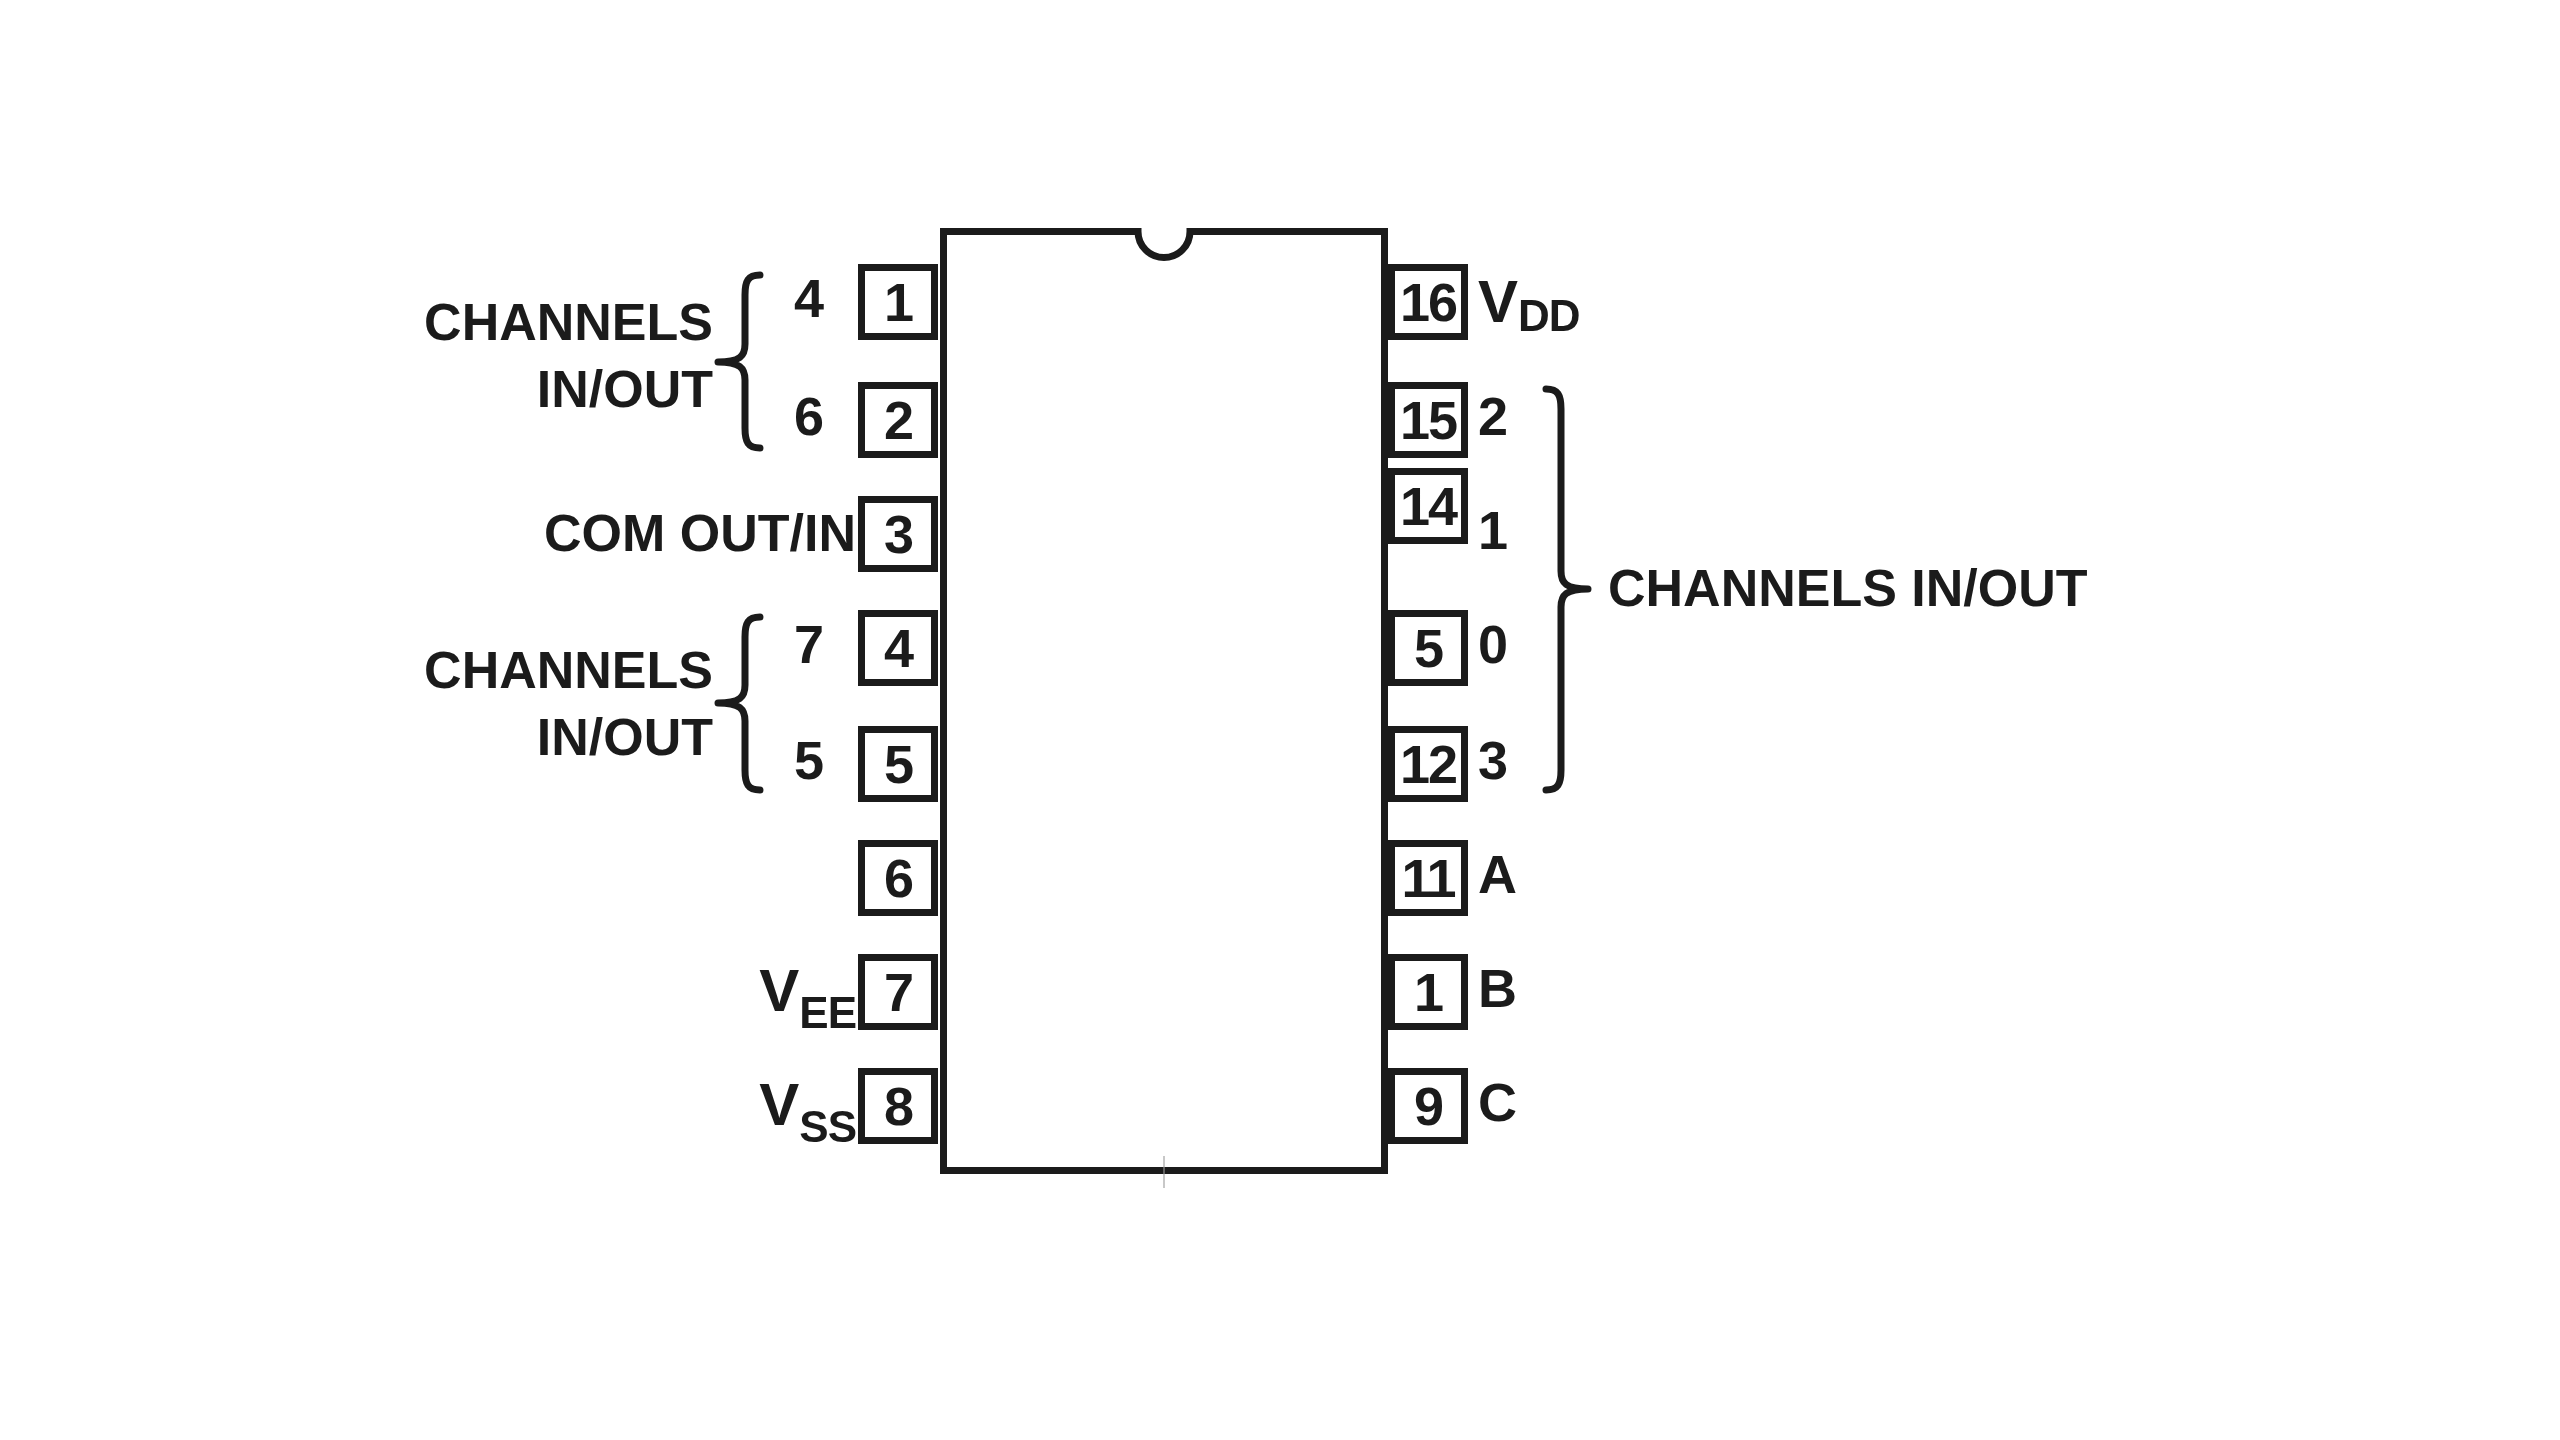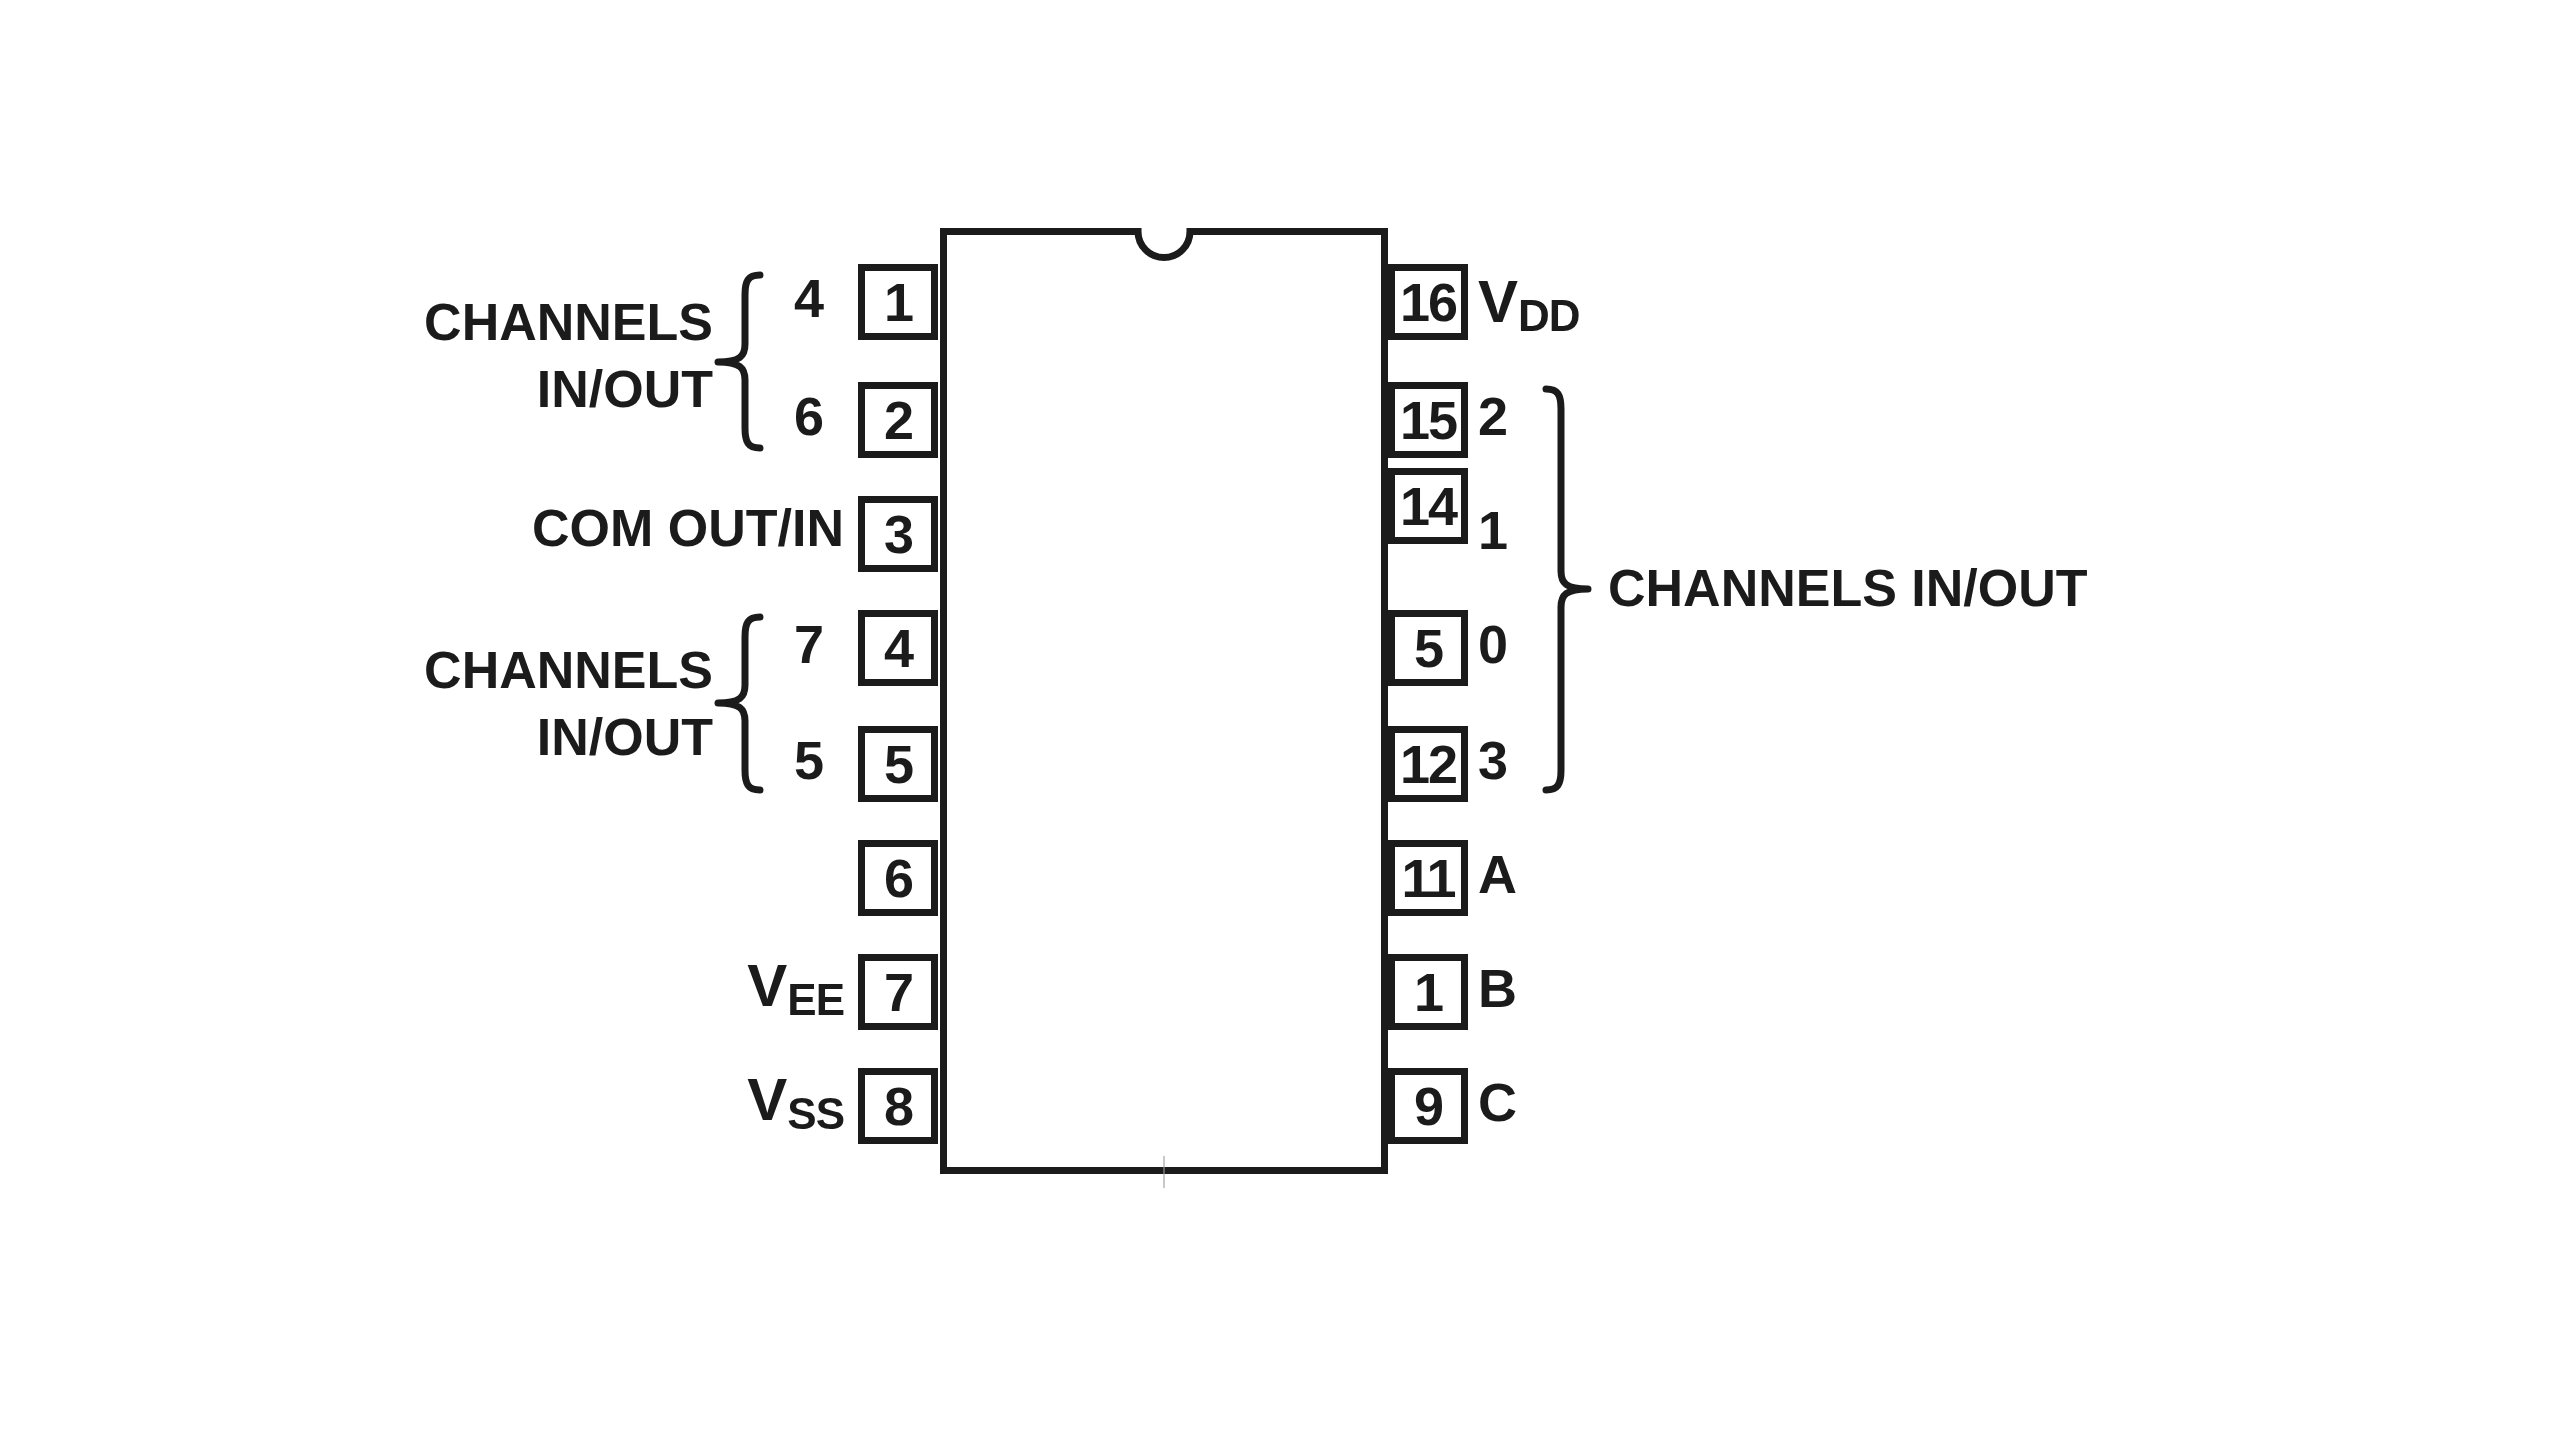--- a/index.html
+++ b/index.html
@@ -43,21 +43,21 @@
   }
   .row {
     position: absolute;
     height: 62px;
     display: flex;
     align-items: center;
     font-size: 52px;
     line-height: 1;
     white-space: nowrap;
   }
-  .row.align-right { left: 0; width: 844px; justify-content: flex-end; }
+  .row.align-right { left: 12px; width: 844px; justify-content: flex-end; align-items: flex-end; }
   .row.block-right { left: 0; width: 688px; justify-content: flex-end; padding-left: 25px; }
   .row.digit-left  { left: 782px; width: 54px; justify-content: center; font-size: 54px; }
   .row.align-left  { left: 1478px; justify-content: flex-start; font-size: 54px; }
   .row.vrow { height: 70px; }
   .vbase { display: inline-block; font-size: 60px; line-height: 1; }
   .vsub  { display: inline-block; font-size: 44px; line-height: 1; transform: translateY(14px); letter-spacing: -1px; }
   .group-label { font-size: 52px; }
   .seam {
     position: absolute;
     width: 2px;

